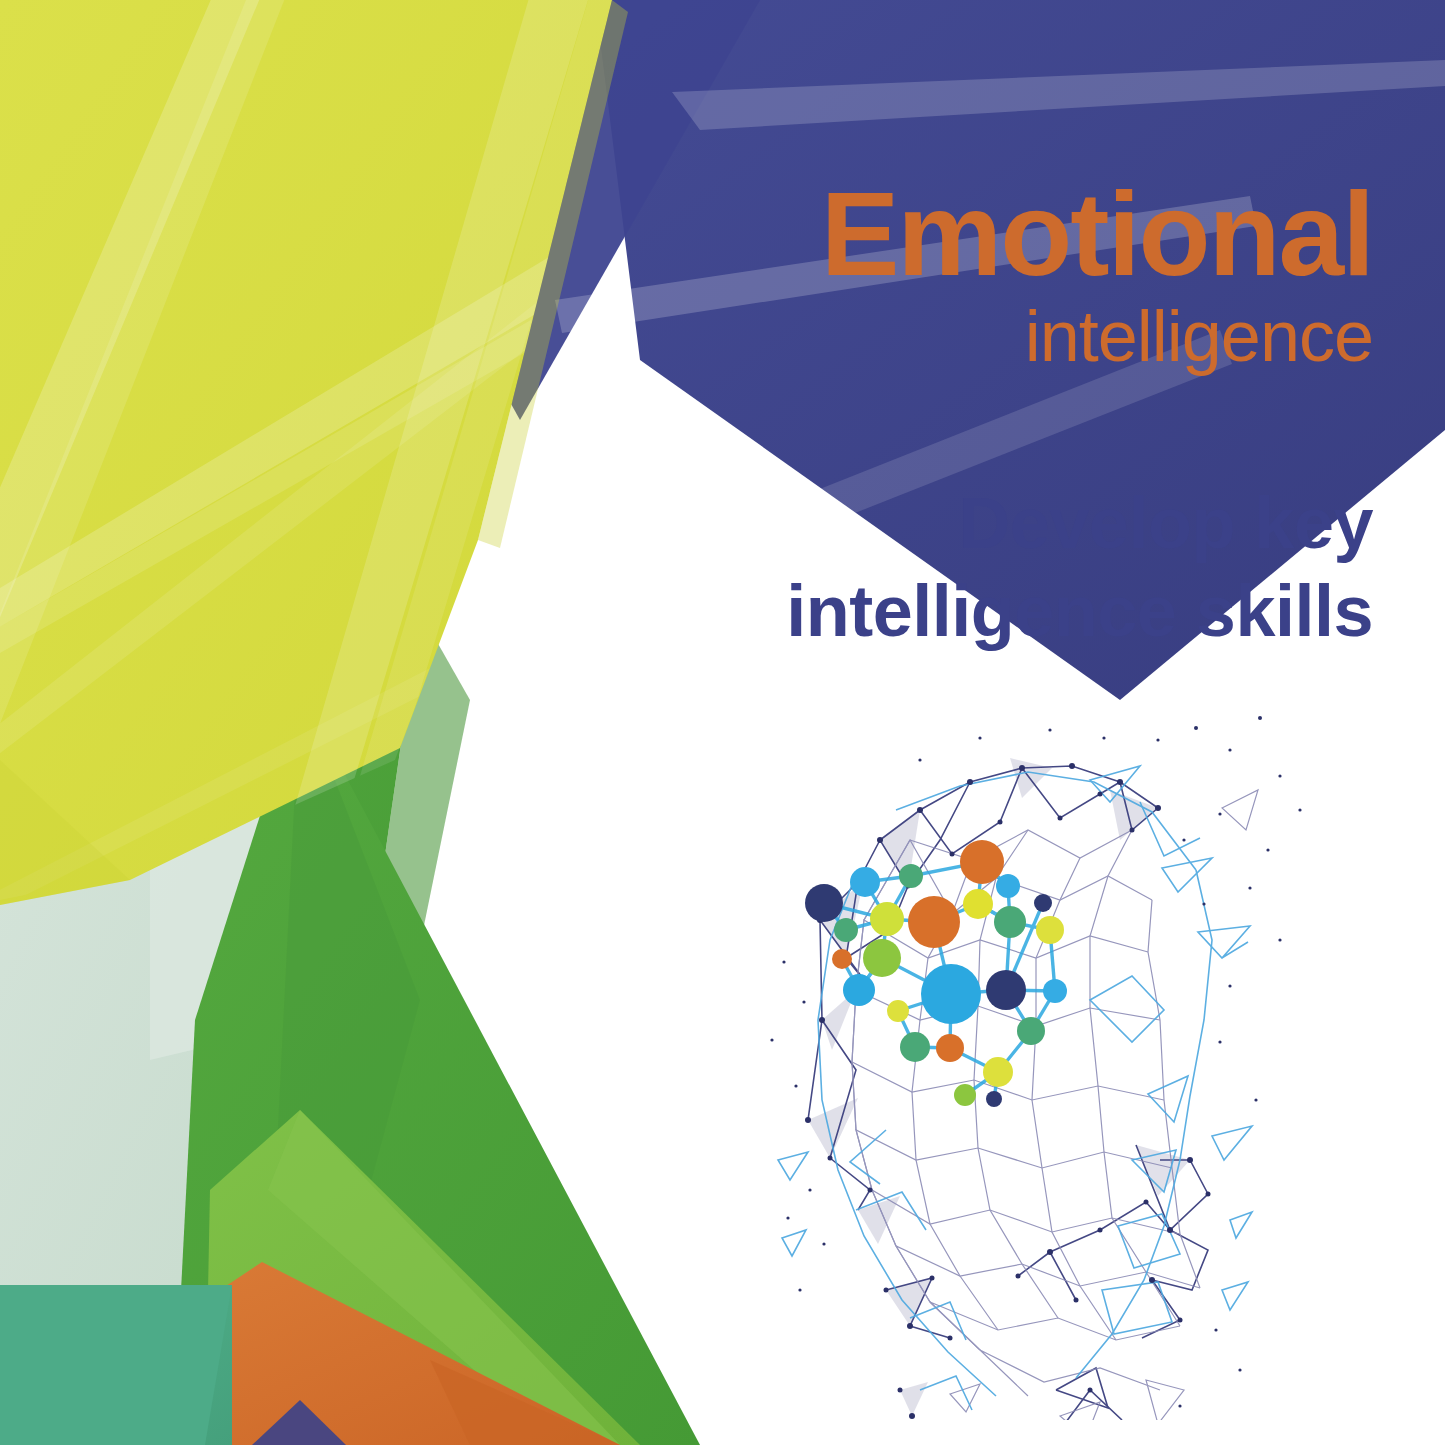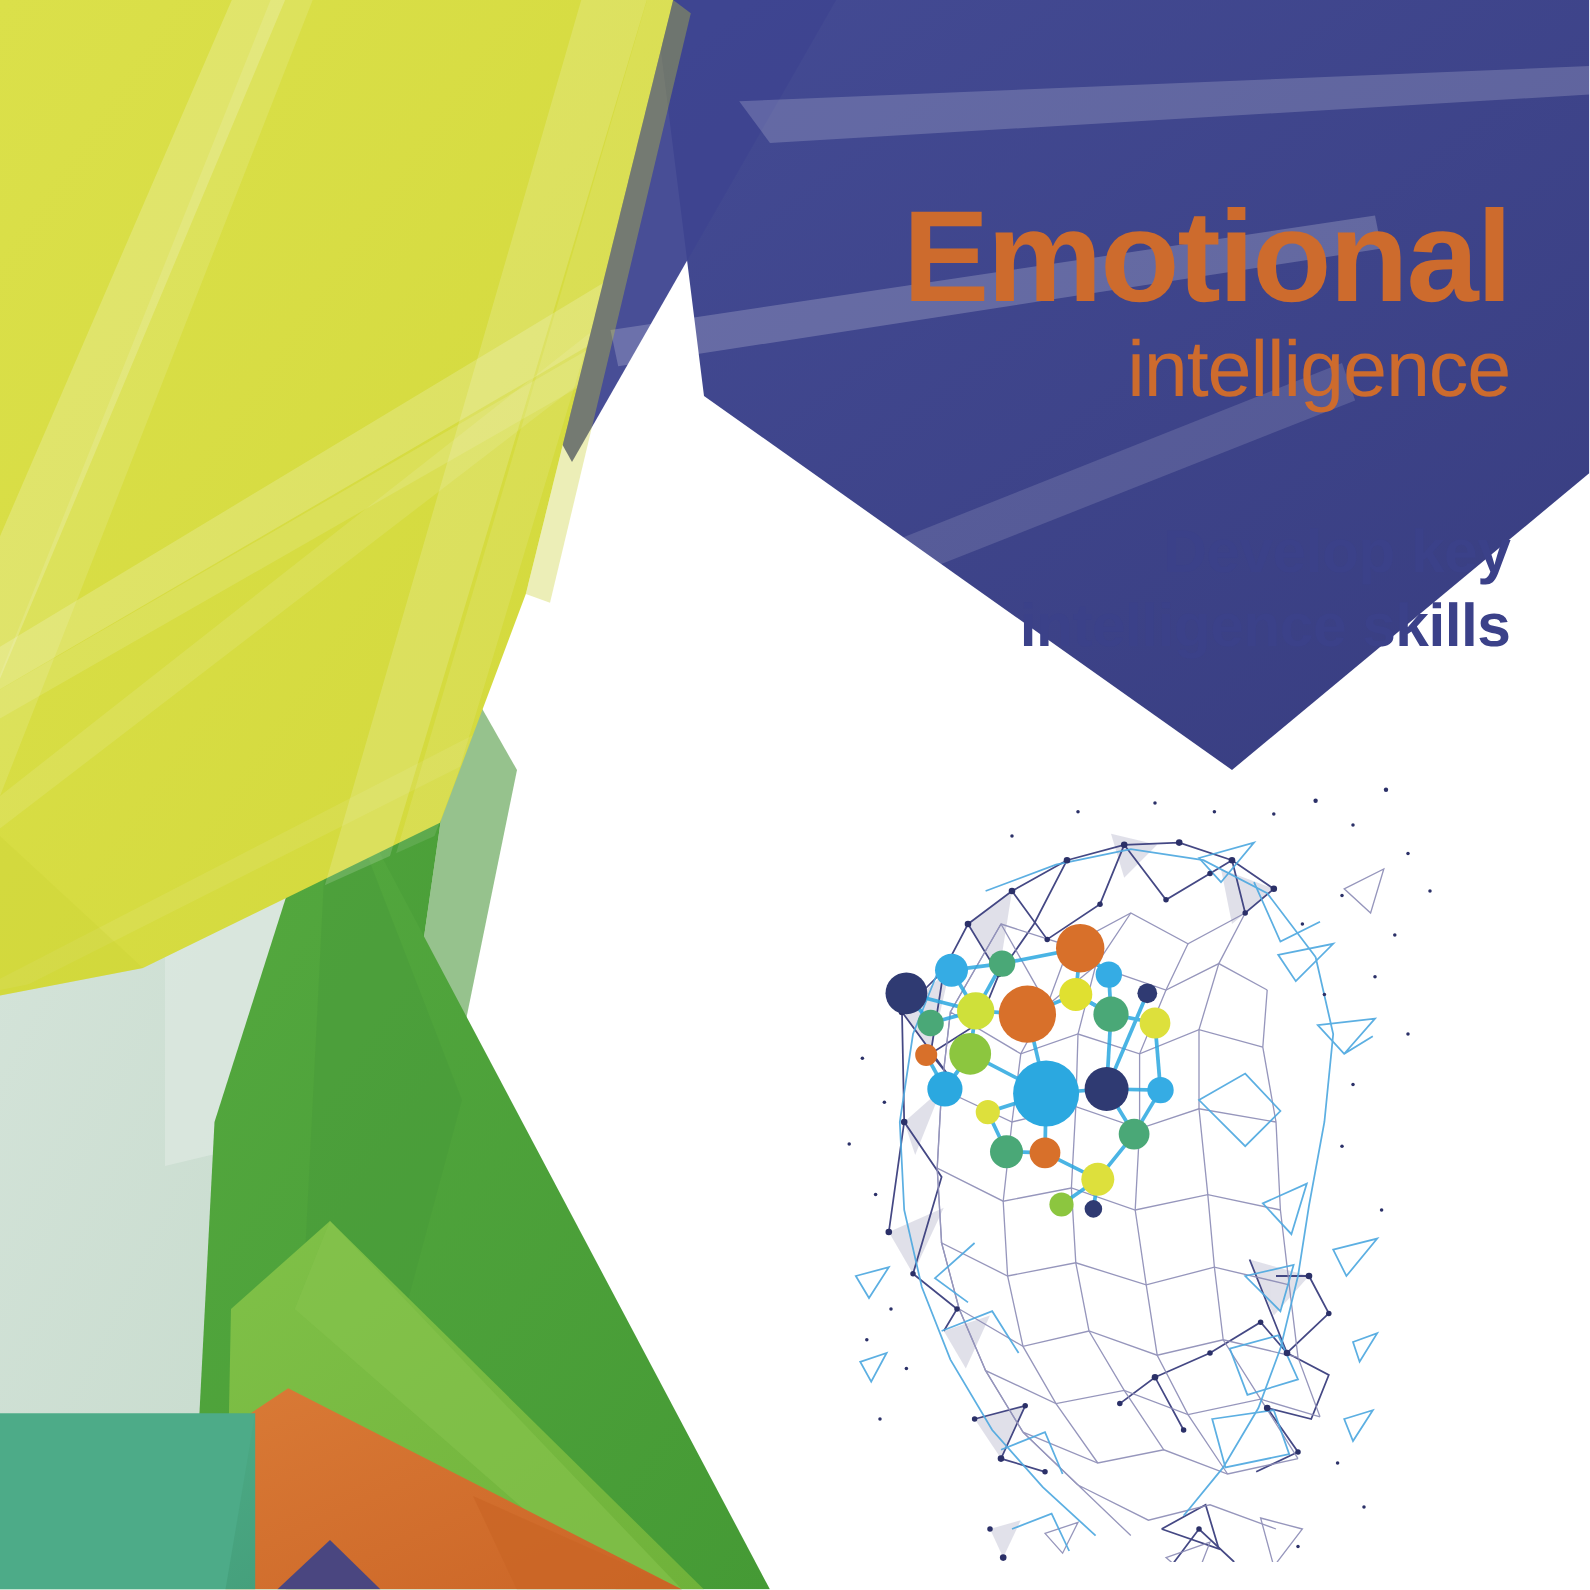--- a/index.html
+++ b/index.html
@@ -52,25 +52,25 @@
     font-weight: normal;
     line-height: 1.05;
     letter-spacing: -1px;
     color: #cd6b2d;
     margin: 6px 0 0 0;
     white-space: nowrap;
   }
   .tagline {
     position: absolute;
     right: 72px;
-    top: 468px;
+    top: 480px;
     width: 640px;
     text-align: right;
     font-family: "Liberation Sans", sans-serif;
-    font-size: 55px;
+    font-size: 72px;
     font-weight: bold;
     line-height: 1.22;
     letter-spacing: -0.5px;
     color: #3b4189;
   }
   .tagline-line { display: block; white-space: nowrap; }
 </style>
 </head>
 <body>
 

